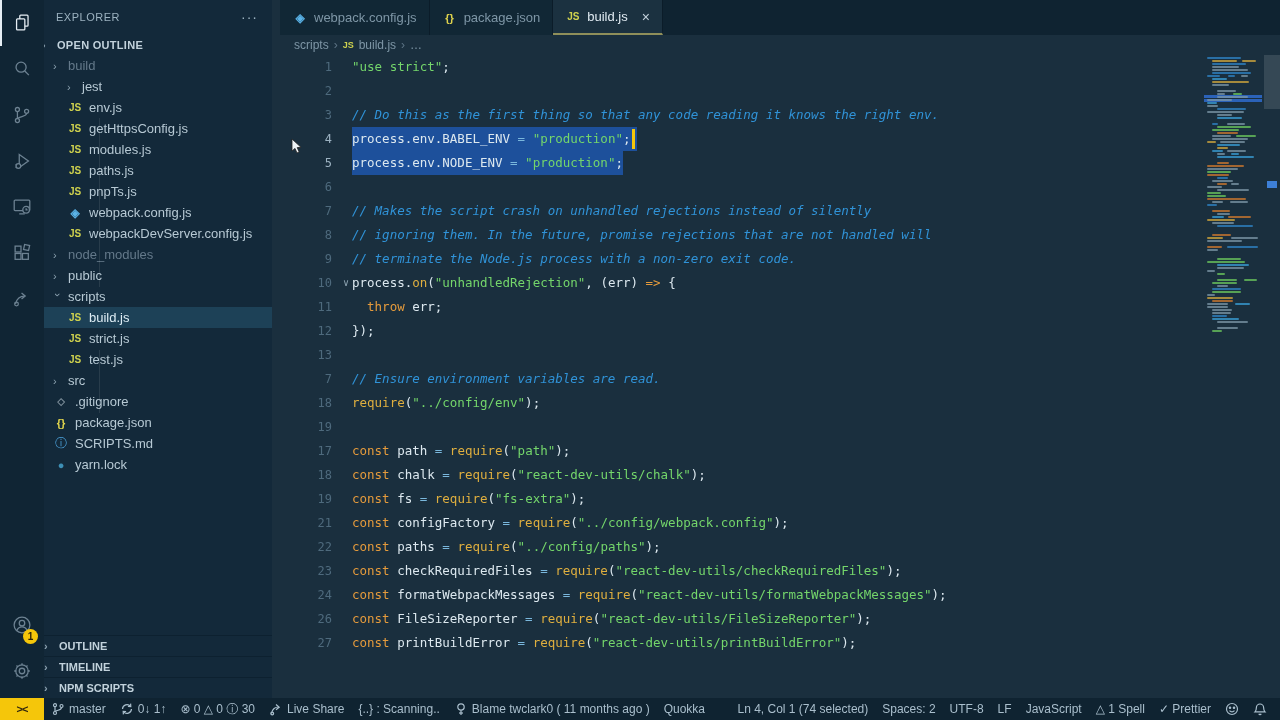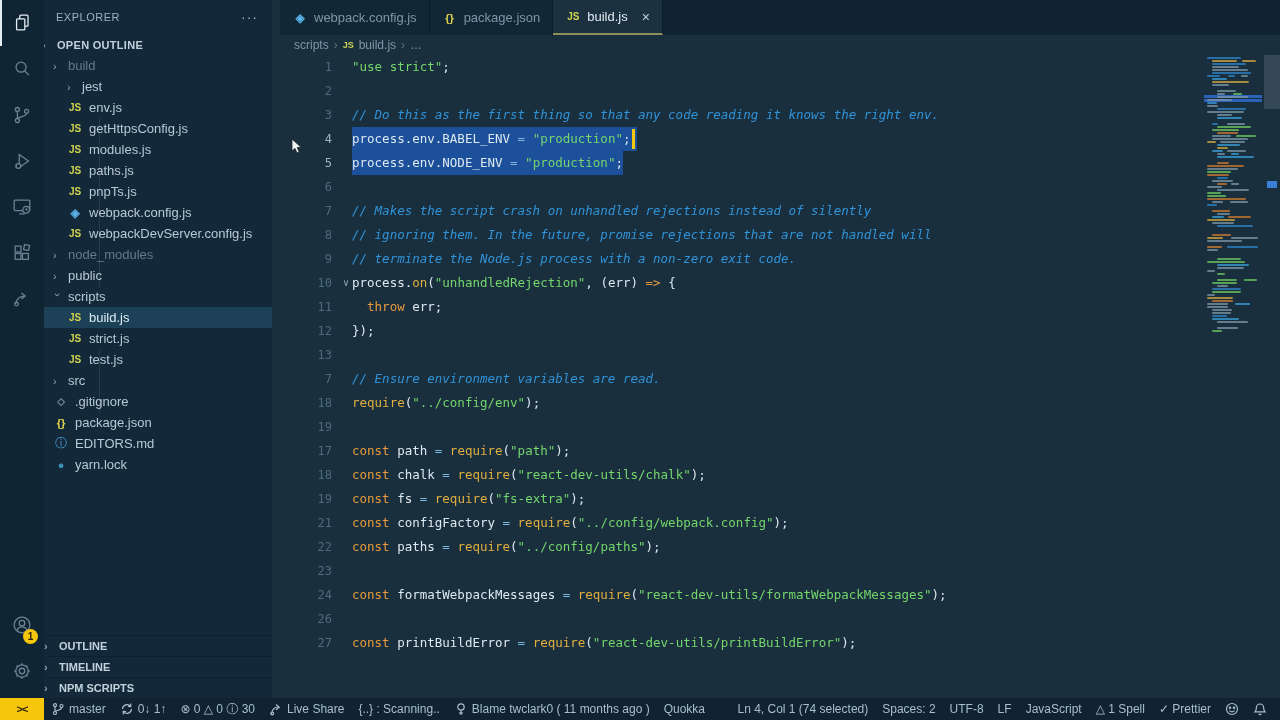--- a/index.html
+++ b/index.html
@@ -241,21 +241,21 @@
         <div class="tree-row" style="padding-left: 17px;">
           <span class="ficon git">⬦</span>
           <span class="lbl">.gitignore</span>
         </div>
         <div class="tree-row" style="padding-left: 17px;">
           <span class="ficon braces">{}</span>
           <span class="lbl">package.json</span>
         </div>
         <div class="tree-row" style="padding-left: 17px;">
           <span class="ficon info">ⓘ</span>
-          <span class="lbl">EDITORS.md</span>
+          <span class="lbl">SCRIPTS.md</span>
         </div>
         <div class="tree-row" style="padding-left: 17px;">
           <span class="ficon yarn">●</span>
           <span class="lbl">yarn.lock</span>
         </div>
       </div>
     <div class="indent-guide" style="top:118px;height:169px;"></div>
     <div class="indent-guide" style="top:350px;height:63px;"></div>
     <div id="sidebar-bottom">
         <div class="panel-row">
@@ -321,23 +321,23 @@
         <div class="code-line"><div class="gutter">12</div><div class="lc"><span class="tok-pl">});</span></div></div>
         <div class="code-line"><div class="gutter">13</div><div class="lc"></div></div>
         <div class="code-line"><div class="gutter">7</div><div class="lc"><span class="tok-cm">// Ensure environment variables are read.</span></div></div>
         <div class="code-line"><div class="gutter">18</div><div class="lc"><span class="tok-fn">require</span><span class="tok-pl">(</span><span class="tok-str">"../config/env"</span><span class="tok-pl">);</span></div></div>
         <div class="code-line"><div class="gutter">19</div><div class="lc"></div></div>
         <div class="code-line"><div class="gutter">17</div><div class="lc"><span class="tok-kw">const</span><span class="tok-pl"> path </span><span class="tok-op">=</span><span class="tok-pl"> </span><span class="tok-fn">require</span><span class="tok-pl">(</span><span class="tok-str">"path"</span><span class="tok-pl">);</span></div></div>
         <div class="code-line"><div class="gutter">18</div><div class="lc"><span class="tok-kw">const</span><span class="tok-pl"> chalk </span><span class="tok-op">=</span><span class="tok-pl"> </span><span class="tok-fn">require</span><span class="tok-pl">(</span><span class="tok-str">"react-dev-utils/chalk"</span><span class="tok-pl">);</span></div></div>
         <div class="code-line"><div class="gutter">19</div><div class="lc"><span class="tok-kw">const</span><span class="tok-pl"> fs </span><span class="tok-op">=</span><span class="tok-pl"> </span><span class="tok-fn">require</span><span class="tok-pl">(</span><span class="tok-str">"fs-extra"</span><span class="tok-pl">);</span></div></div>
         <div class="code-line"><div class="gutter">21</div><div class="lc"><span class="tok-kw">const</span><span class="tok-pl"> configFactory </span><span class="tok-op">=</span><span class="tok-pl"> </span><span class="tok-fn">require</span><span class="tok-pl">(</span><span class="tok-str">"../config/webpack.config"</span><span class="tok-pl">);</span></div></div>
         <div class="code-line"><div class="gutter">22</div><div class="lc"><span class="tok-kw">const</span><span class="tok-pl"> paths </span><span class="tok-op">=</span><span class="tok-pl"> </span><span class="tok-fn">require</span><span class="tok-pl">(</span><span class="tok-str">"../config/paths"</span><span class="tok-pl">);</span></div></div>
-        <div class="code-line"><div class="gutter">23</div></div>
+        <div class="code-line"><div class="gutter">23</div><div class="lc"><span class="tok-kw">const</span><span class="tok-pl"> checkRequiredFiles </span><span class="tok-op">=</span><span class="tok-pl"> </span><span class="tok-fn">require</span><span class="tok-pl">(</span><span class="tok-str">"react-dev-utils/checkRequiredFiles"</span><span class="tok-pl">);</span></div></div>
         <div class="code-line"><div class="gutter">24</div><div class="lc"><span class="tok-kw">const</span><span class="tok-pl"> formatWebpackMessages </span><span class="tok-op">=</span><span class="tok-pl"> </span><span class="tok-fn">require</span><span class="tok-pl">(</span><span class="tok-str">"react-dev-utils/formatWebpackMessages"</span><span class="tok-pl">);</span></div></div>
-        <div class="code-line"><div class="gutter">26</div></div>
+        <div class="code-line"><div class="gutter">26</div><div class="lc"><span class="tok-kw">const</span><span class="tok-pl"> FileSizeReporter </span><span class="tok-op">=</span><span class="tok-pl"> </span><span class="tok-fn">require</span><span class="tok-pl">(</span><span class="tok-str">"react-dev-utils/FileSizeReporter"</span><span class="tok-pl">);</span></div></div>
         <div class="code-line"><div class="gutter">27</div><div class="lc"><span class="tok-kw">const</span><span class="tok-pl"> printBuildError </span><span class="tok-op">=</span><span class="tok-pl"> </span><span class="tok-fn">require</span><span class="tok-pl">(</span><span class="tok-str">"react-dev-utils/printBuildError"</span><span class="tok-pl">);</span></div></div>
       </div>
     <div id="cursor-caret"></div>
     <div id="minimap">
       <div class="mm-sel" style="top:40px"></div>
       <div class="mm-sel" style="top:44px"></div>
     <div class="mm-bar" style="top: 2px; left: 3px; width: 33.9571px; background: rgb(47, 134, 200); opacity: 0.75;"></div>
         <div class="mm-bar" style="top: 5px; left: 8px; width: 25.2685px; background: rgb(212, 169, 60); opacity: 0.75;"></div>
         <div class="mm-bar" style="top: 5px; left: 37.7298px; width: 13.8935px; background: rgb(212, 169, 60); opacity: 0.75;"></div>
         <div class="mm-bar" style="top: 8px; left: 8px; width: 34.4972px; background: rgb(47, 134, 200); opacity: 0.75;"></div>

